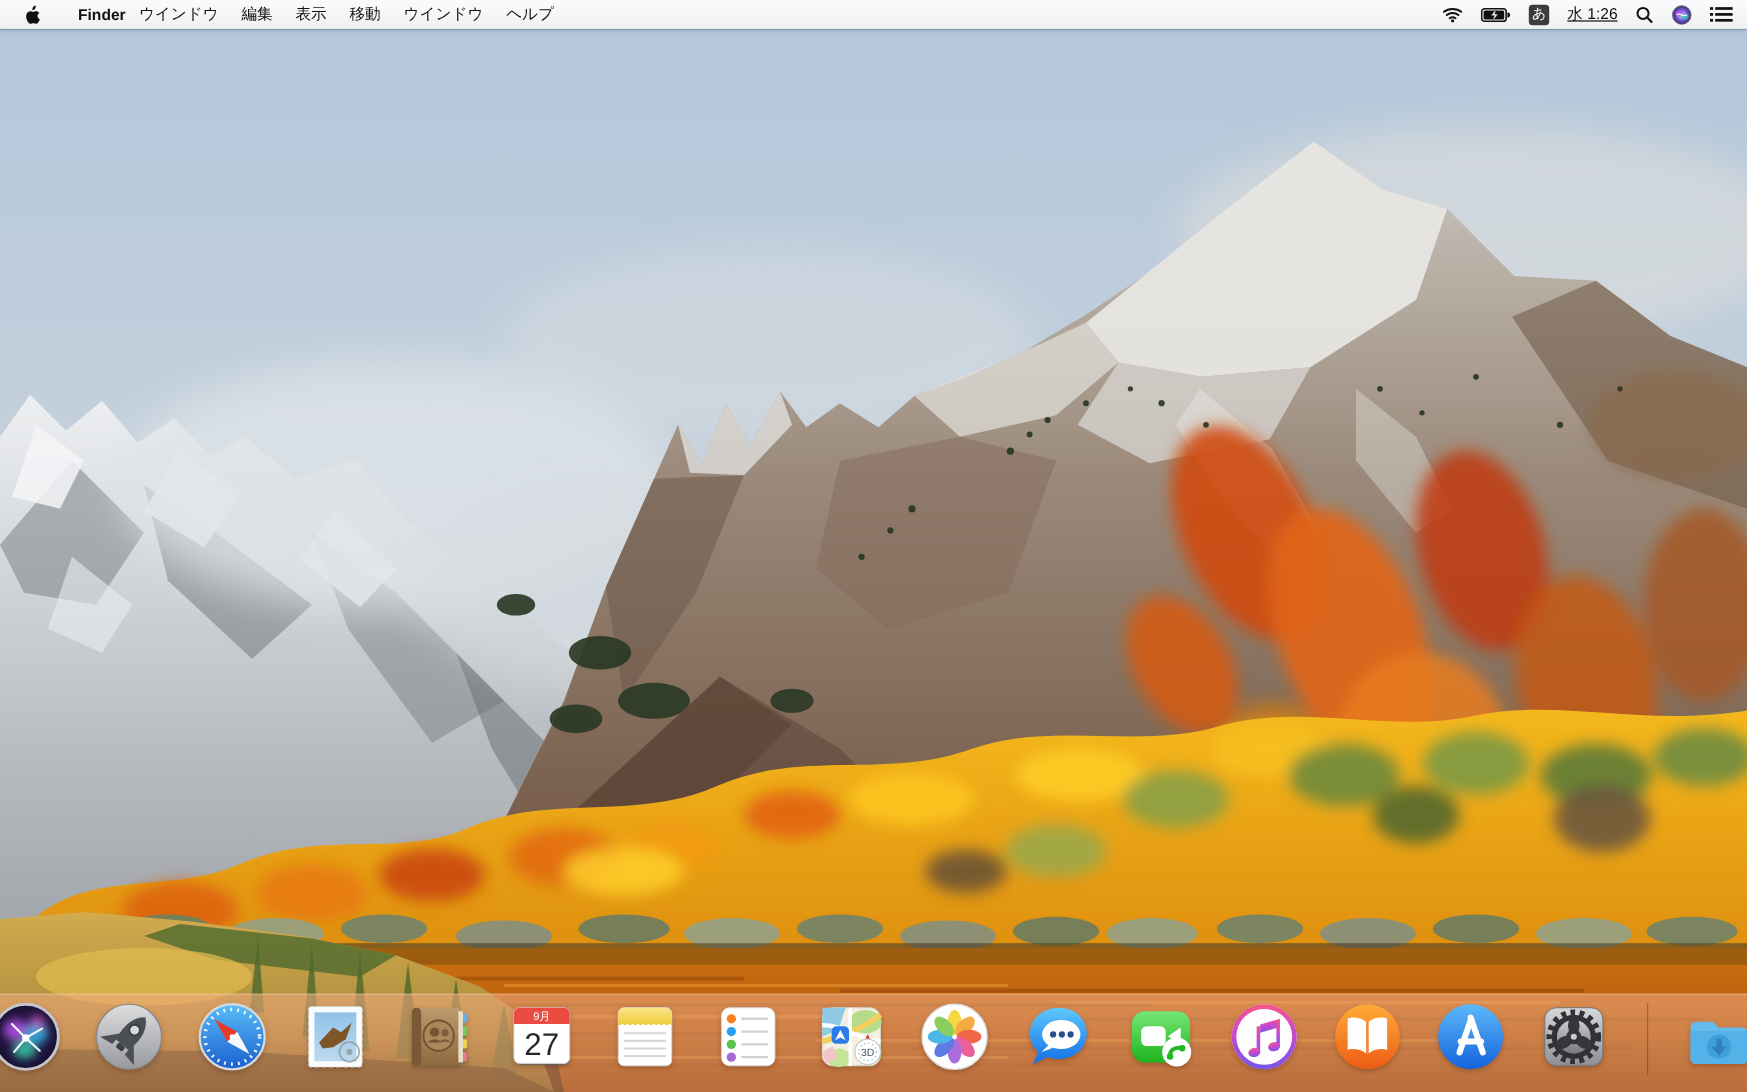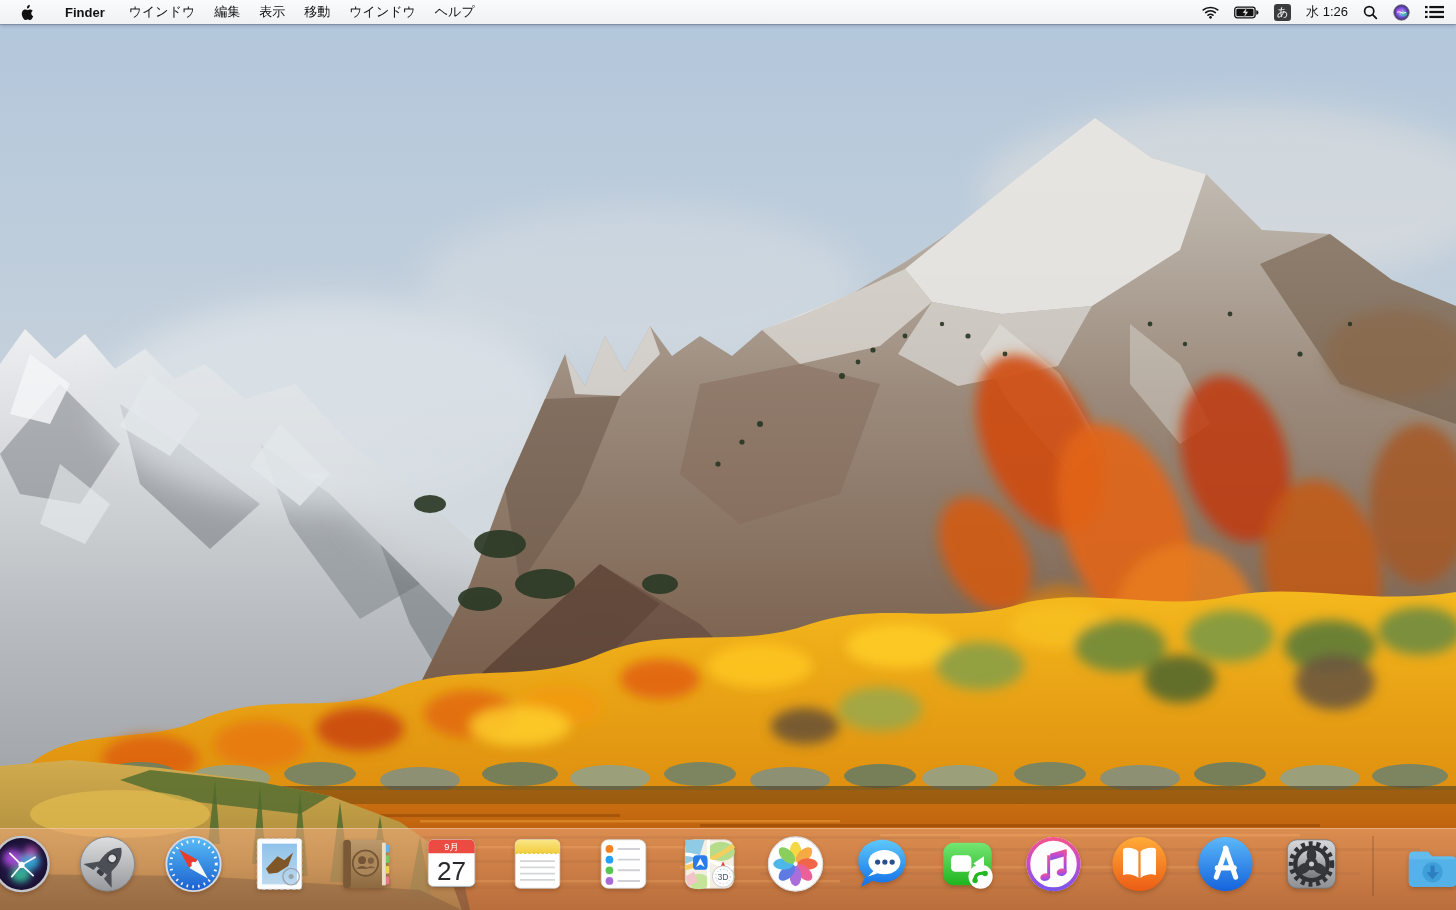--- a/index.html
+++ b/index.html
@@ -13,29 +13,29 @@
   .desktop svg.wall{position:absolute;left:0;top:24px;width:1456px;height:886px;display:block;}
 
   
   .menubar{
     position:absolute;top:0;left:0;width:100%;height:24px;z-index:30;
     background:linear-gradient(#fafbfc,#f0f1f3);
     box-shadow:0 1px 0 rgba(0,0,0,.14),0 2px 3px rgba(40,60,90,.25);
     display:flex;align-items:center;font-size:13px;color:#111;
   }
   .mb-apple{margin:0 19px 0 20px;display:flex;align-items:center;}
-  .mb-app{font-weight:bold;margin-right:24px;padding-left:12px;}
+  .mb-app{font-weight:bold;margin-right:11px;padding-left:12px;}
   .mb-item{margin-right:19px;}
   .mb-right{margin-left:auto;display:flex;align-items:center;gap:15px;padding-right:12px;}
   .mb-right svg{display:block;}
   .input-badge{
     width:17px;height:17px;border-radius:3px;background:#3a3c3e;color:#fff;
     font-size:11.5px;line-height:17px;text-align:center;display:inline-block;
   }
-  .mb-clock{font-size:13px;}
+  .mb-clock{font-size:13px;text-decoration:underline;}
 
   
   .dock{
     position:absolute;bottom:0;left:50%;transform:translateX(-50%);z-index:20;
     display:flex;align-items:flex-start;gap:22px;
     height:77px;padding:5px 9px 0 9px;
     background:linear-gradient(rgba(238,170,124,.60),rgba(212,138,96,.58));
     border-radius:6px 6px 0 0;
     box-shadow:inset 0 1px 0 rgba(255,255,255,.28), inset 1px 0 0 rgba(255,255,255,.12), inset -1px 0 0 rgba(255,255,255,.12);
   }

